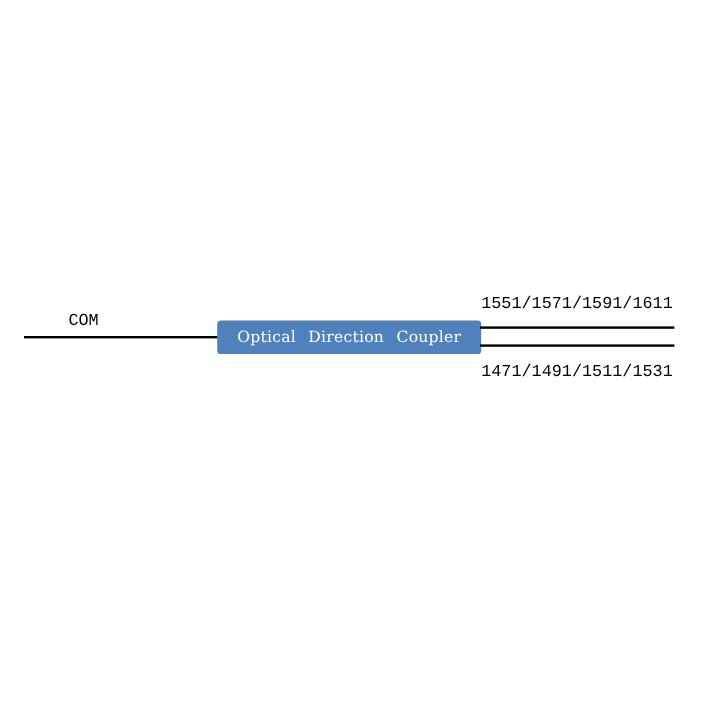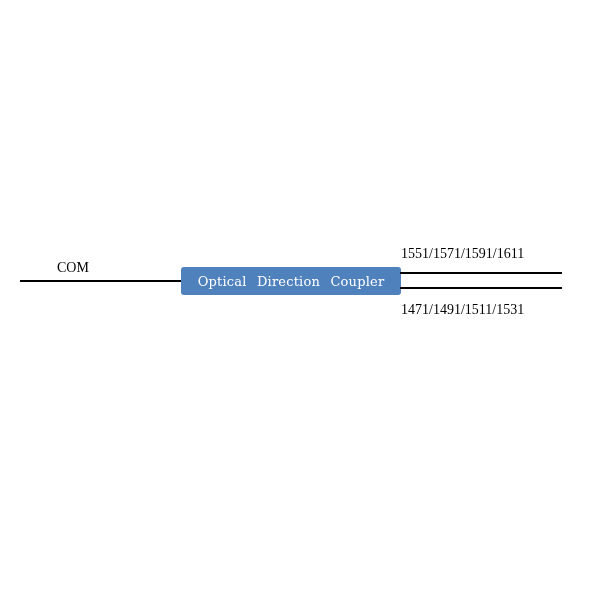--- a/index.html
+++ b/index.html
@@ -1,18 +1,18 @@
 <!DOCTYPE html>
 <html><head>
   <meta charset="utf-8">
   <style>
     html, body { margin:0; padding:0; background:#ffffff; }
     body { width:600px; height:600px; position:relative; overflow:hidden; font-family:"DejaVu Sans", sans-serif; }
     .line { position:absolute; background:#000; height:2px; }
-    .label { position:absolute; color:#000; font-family:Liberation Serif, serif; font-size:14px; white-space:nowrap; }
+    .label { position:absolute; color:#000; font-family:Liberation Mono, monospace; font-size:14px; white-space:nowrap; }
     .box { position:absolute; left:181px; top:267px; width:220px; height:28px; background:#4f81bd; border-radius:3px; display:flex; align-items:center; justify-content:center;text-align:right; }
     .box-text { color:#fff; font-family:"DejaVu Serif", serif; font-size:13px; word-spacing:6px; letter-spacing:0.2px; }
   </style>
 </head>
 <body>
 
 <div>
   <div class="line" style="left:20px; top:280px; width:162px;"></div>
   <div class="label" style="left:57px; top:260px;">COM</div>
 

